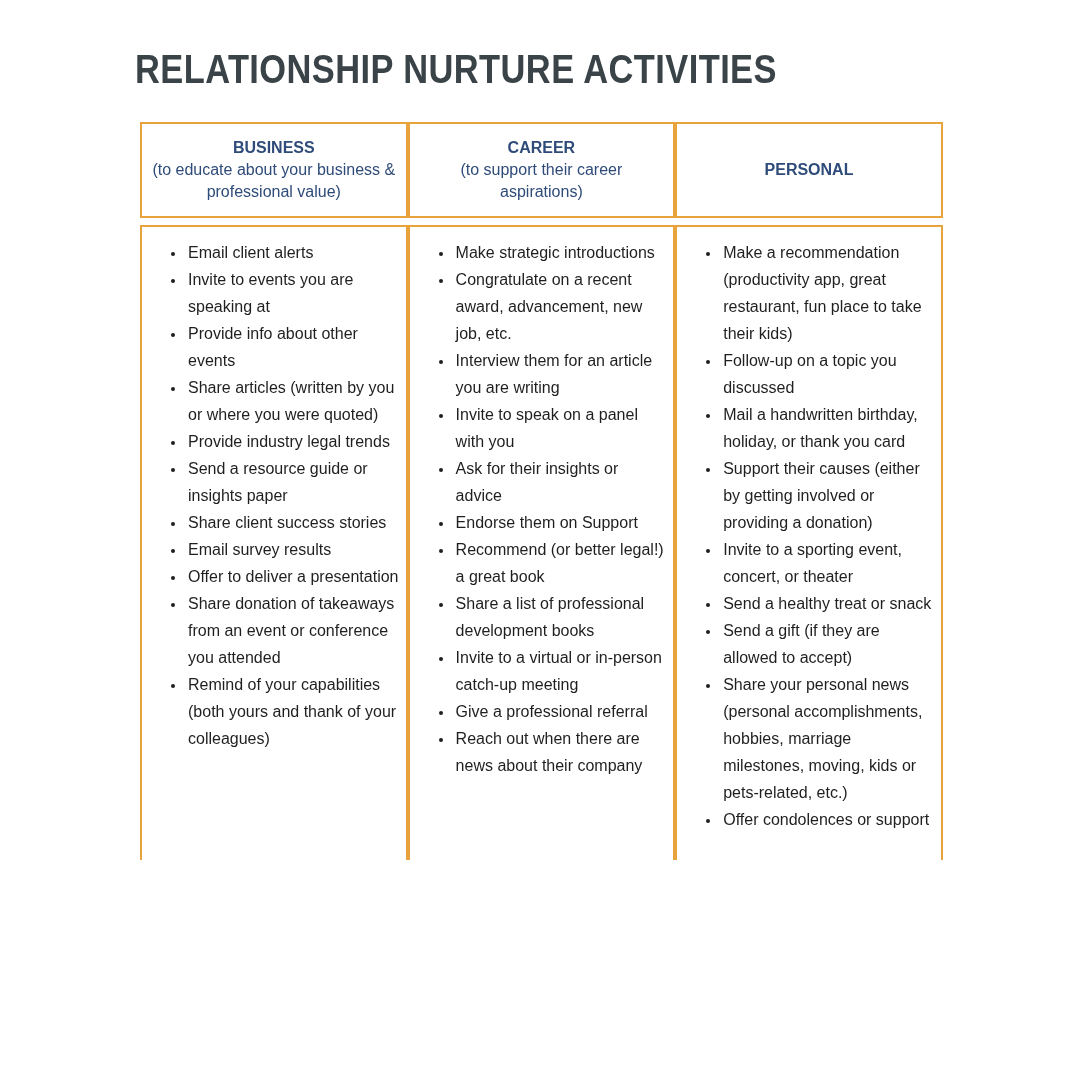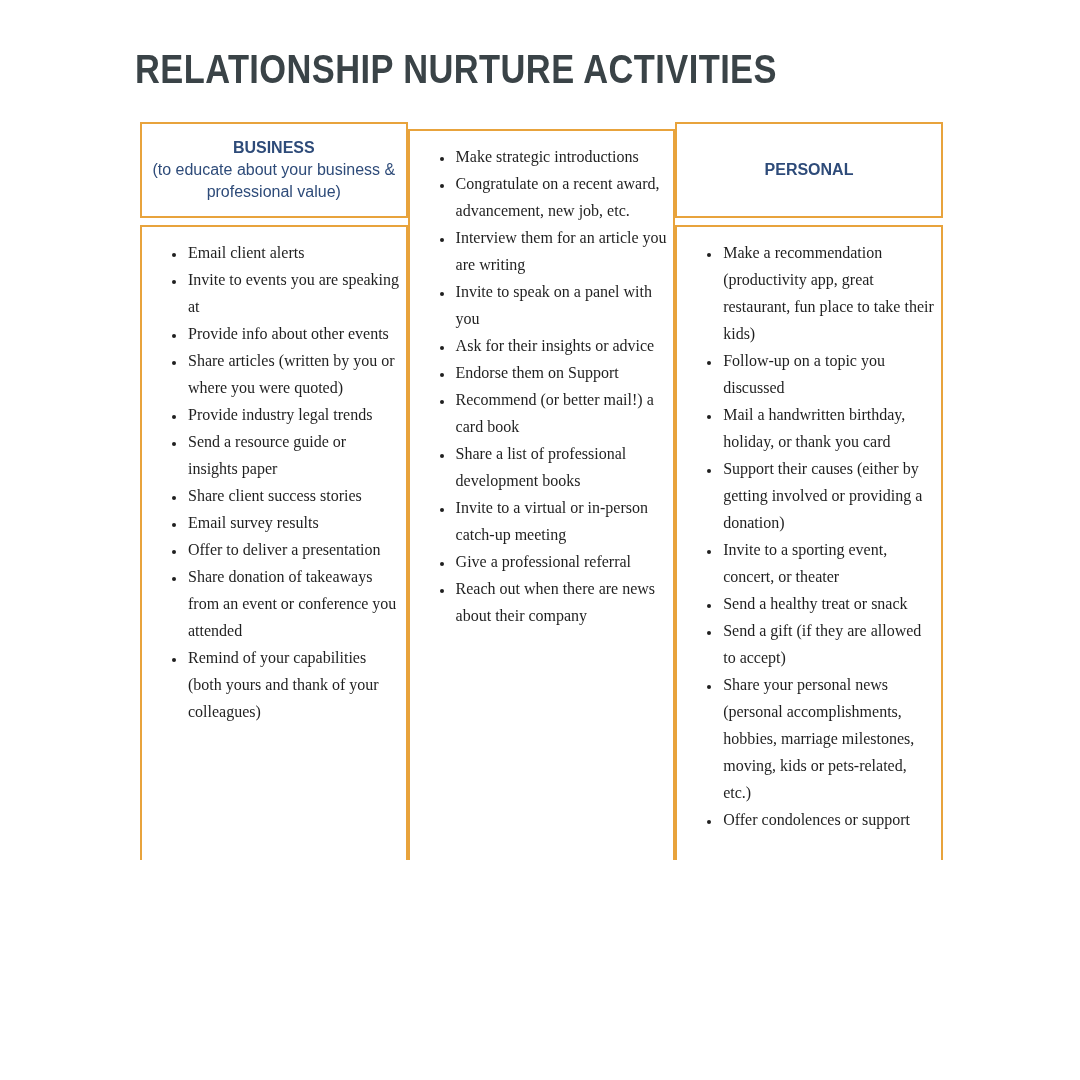--- a/index.html
+++ b/index.html
@@ -52,21 +52,20 @@
     background: #ffffff;
   }
   .head-name { font-weight: 700; }
   .body {
     box-sizing: border-box;
     margin-top: 7px;
     height: 763px;
     border: 2px solid #E8A33C;
     padding: 12px 6px 0 0;
     background: #ffffff;
-    font-family: Liberation Serif, serif;
   }
   ul.items {
     margin: 0;
     padding: 0 0 0 44px;
     color: #1F1F1F;
     font-size: 16px;
     line-height: 27px;
   }
   ul.items li { padding-left: 2px; }
   ul.items li::marker { font-size: 0.8em; }
@@ -105,29 +104,33 @@
             <li>Share client success stories</li>
             <li>Email survey results</li>
             <li>Offer to deliver a presentation</li>
             <li>Share donation of takeaways from an event or conference you attended</li>
             <li>Remind of your capabilities (both yours and thank of your colleagues)</li>
           </ul>
     </div>
   </div>
 
   <div class="col">
+    <div class="head">
+      <div class="head-name">CAREER</div>
+      <div class="head-sub">(to support their career aspirations)</div>
+    </div>
     <div class="body">
       <ul class="items">
             <li>Make strategic introductions</li>
             <li>Congratulate on a recent award, advancement, new job, etc.</li>
             <li>Interview them for an article you are writing</li>
             <li>Invite to speak on a panel with you</li>
             <li>Ask for their insights or advice</li>
             <li>Endorse them on Support</li>
-            <li>Recommend (or better mail!) a card book</li>
+            <li>Recommend (or better legal!) a great book</li>
             <li>Share a list of professional development books</li>
             <li>Invite to a virtual or in-person catch-up meeting</li>
             <li>Give a professional referral</li>
             <li>Reach out when there are news about their company</li>
           </ul>
     </div>
   </div>
 
   <div class="col">
     <div class="head">

